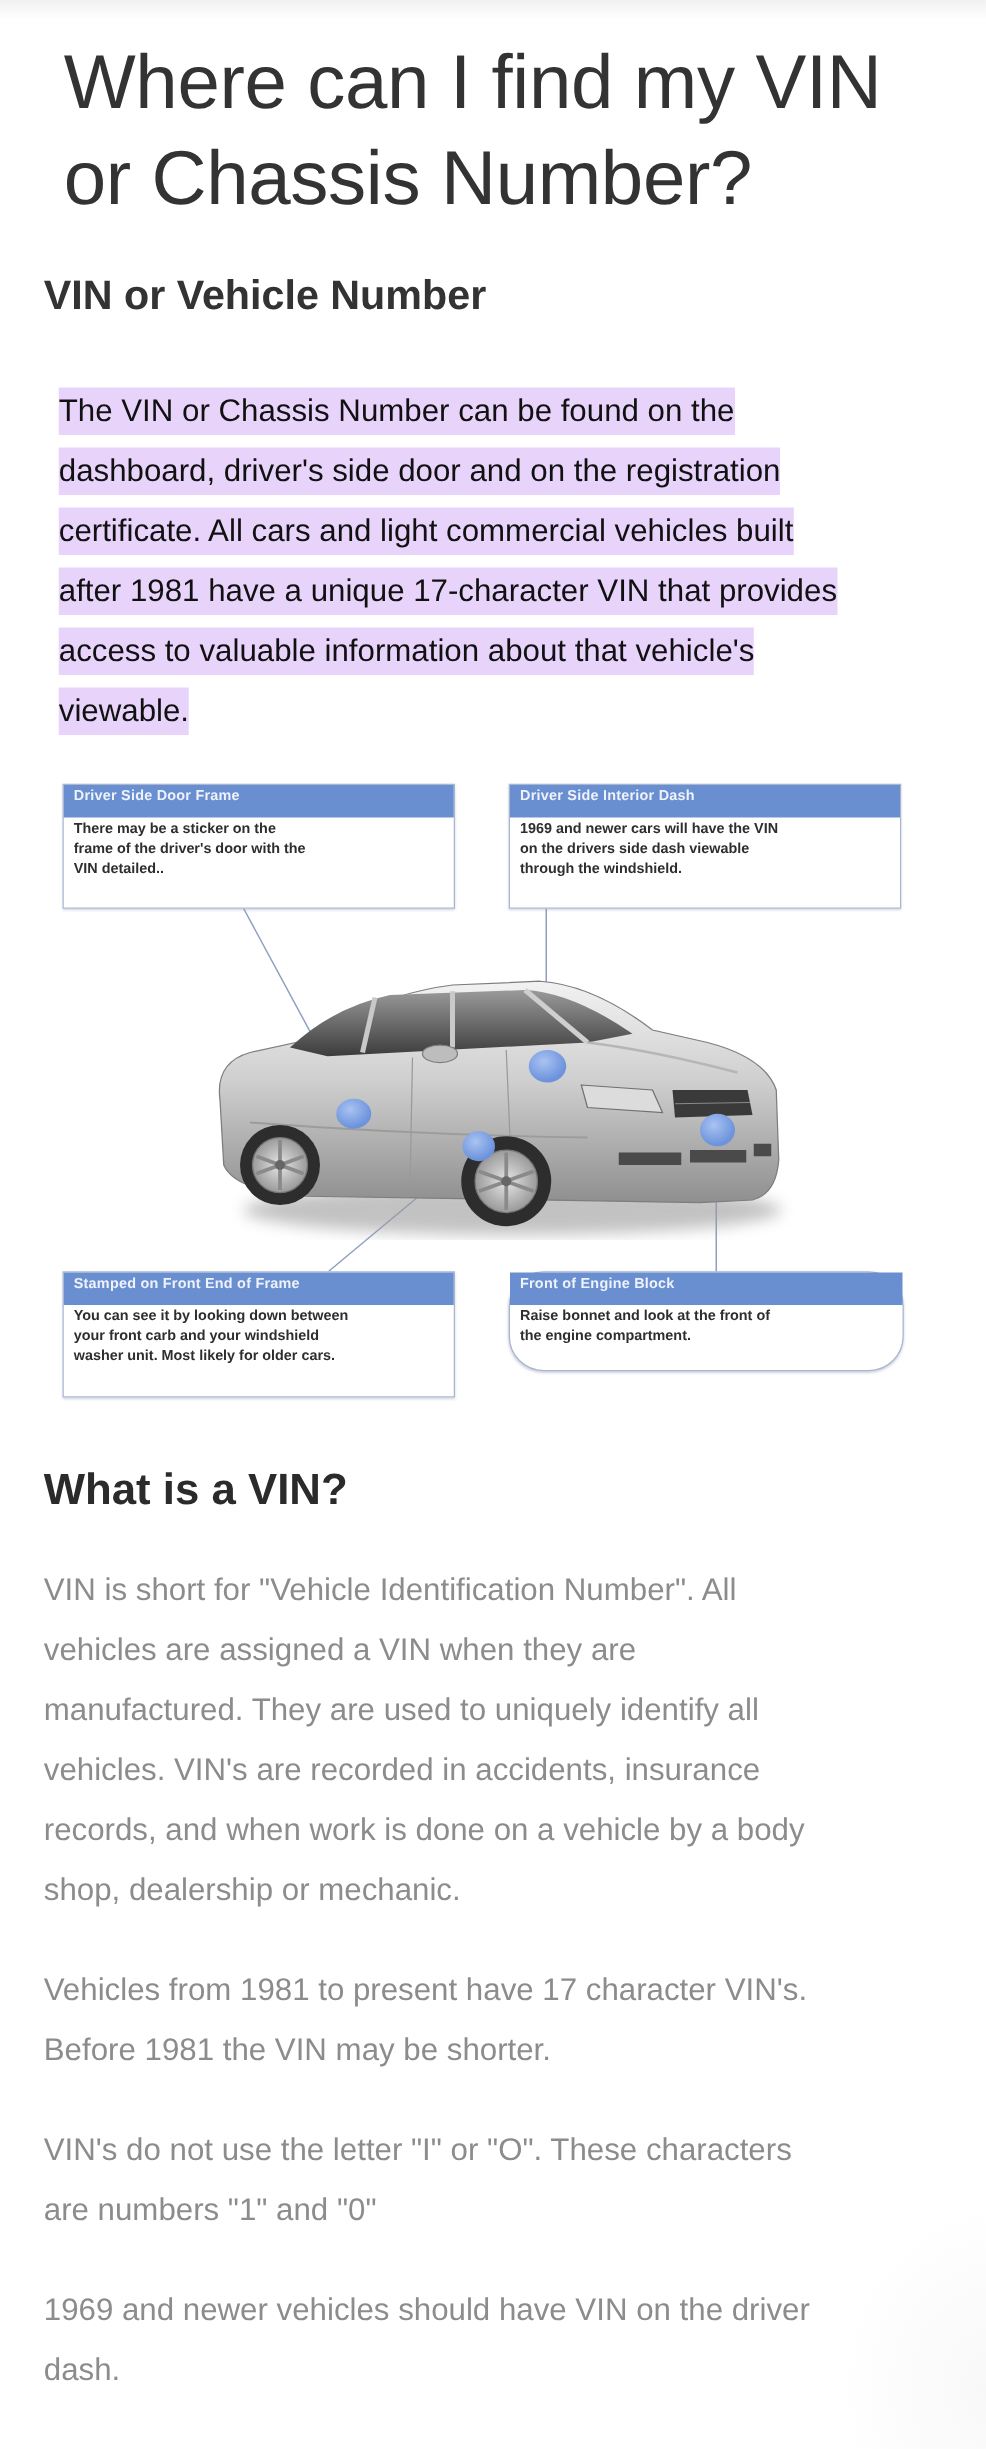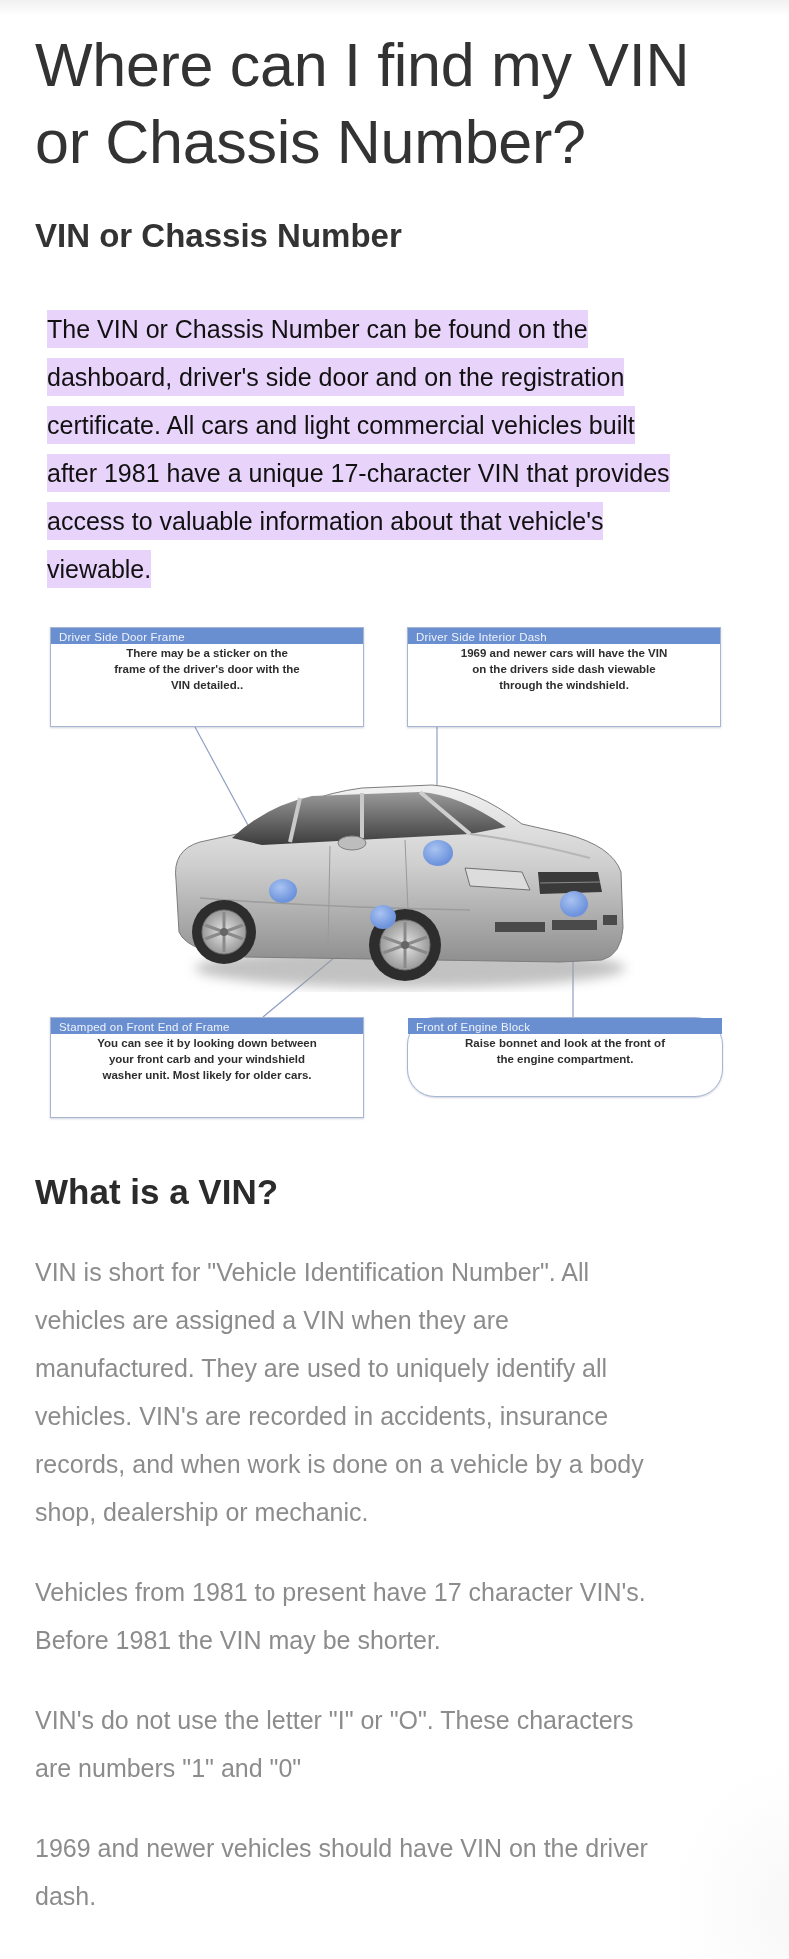--- a/index.html
+++ b/index.html
@@ -1,46 +1,46 @@
 <!DOCTYPE html>
 <html><head>
 <meta charset="utf-8">
 <style>
   html, body { margin: 0; padding: 0; background: #ffffff; }
   body { width: 789px; height: 1959px; position: relative; overflow: hidden; font-family: "Liberation Sans", "DejaVu Sans", sans-serif; }
   .top-shadow { position: absolute; left: 0; top: 0; width: 789px; height: 16px; background: linear-gradient(#f1f1f1, rgba(255,255,255,0)); }
-  .title { position: absolute; left: 35px; top: 27px; margin: 0; font-size: 61px; line-height: 77px; font-weight: 300; color: #333333; letter-spacing: -0.3px; }
+  .title { position: absolute; left: 51px; top: 27px; margin: 0; font-size: 61px; line-height: 77px; font-weight: 300; color: #333333; letter-spacing: -0.3px; }
   .title span { display: block; white-space: nowrap; }
   .subheading { position: absolute; left: 35px; top: 216px; margin: 0; font-size: 33px; line-height: 40px; font-weight: 700; color: #333333; white-space: nowrap; }
   .hl-para { position: absolute; left: 35px; top: 293px; margin: 12px; font-size: 25px; line-height: 48px; color: #111111; }
   .hl-line { display: block; height: 48px; white-space: nowrap; }
   .hl-line span { background: #e8d3fb; padding: 5px 0; }
   .diagram { position: absolute; left: 0; top: 610px; width: 789px; height: 520px; }
   .diagram svg { position: absolute; left: 0; top: 0; }
   .info-box { position: absolute; background: #ffffff; border: 1px solid #a8b6d2; box-shadow: 0 1px 2px rgba(120,130,160,0.35); }
-  .info-head { background: #6a8fd0; color: #eef2fb; font-size: 11.5px; font-weight: 400; height: 16px; line-height: 19px; padding-left: 8px; white-space: nowrap; letter-spacing: 0.2px; }
-  .info-body { padding: 1px 8px 0 8px; font-size: 11.5px; line-height: 16px; color: #2e2e2e; font-weight: 700; text-align: center; }
+  .info-head { background: #6a8fd0; color: #eef2fb; font-size: 11.5px; font-weight: 700; height: 26px; line-height: 19px; padding-left: 8px; white-space: nowrap; letter-spacing: 0.2px; }
+  .info-body { padding: 1px 8px 0 8px; font-size: 11.5px; line-height: 16px; color: #2e2e2e; font-weight: 700; }
   .info-body span { display: block; white-space: nowrap; }
   .h2 { position: absolute; left: 35px; top: 1170px; margin: 0; font-size: 35px; line-height: 44px; font-weight: 700; color: #2b2b2b; white-space: nowrap; }
   .gray-paras { position: absolute; left: 35px; top: 1248px; width: 740px; }
   .gray-para { margin: 0 0 32px 0; font-size: 25px; line-height: 48px; color: #8c8c8c; }
   .gray-para span { display: block; white-space: nowrap; }
   .corner-glow { position: absolute; right: -140px; top: 1760px; width: 260px; height: 300px; border-radius: 50%; background: radial-gradient(ellipse at center, rgba(246,246,246,0.85) 0%, rgba(250,250,250,0.5) 45%, rgba(255,255,255,0) 70%); pointer-events: none; }
 </style>
 </head>
 <body>
 
 <div class="top-shadow"></div>
 
 <h1 class="title">
   <span>Where can I find my VIN</span>
   <span>or Chassis Number?</span>
 </h1>
 
-<h2 class="subheading">VIN or Chassis Number</h2>
+<h2 class="subheading">VIN or Vehicle Number</h2>
 
 <p class="hl-para">
   <span class="hl-line"><span>The VIN or Chassis Number can be found on the</span></span>
   <span class="hl-line"><span>dashboard, driver's side door and on the registration</span></span>
   <span class="hl-line"><span>certificate. All cars and light commercial vehicles built</span></span>
   <span class="hl-line"><span>after 1981 have a unique 17-character VIN that provides</span></span>
   <span class="hl-line"><span>access to valuable information about that vehicle's</span></span>
   <span class="hl-line"><span>viewable.</span></span>
 </p>
 

